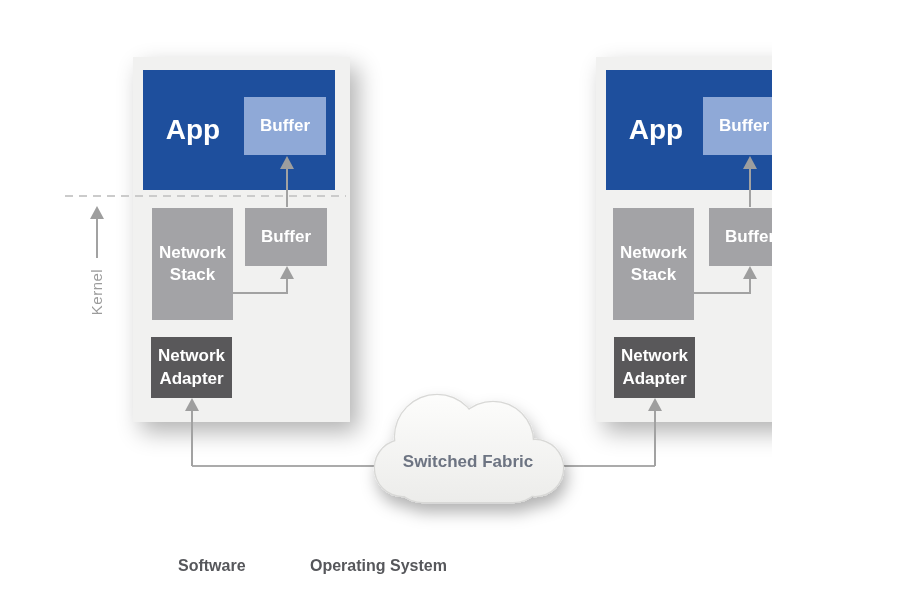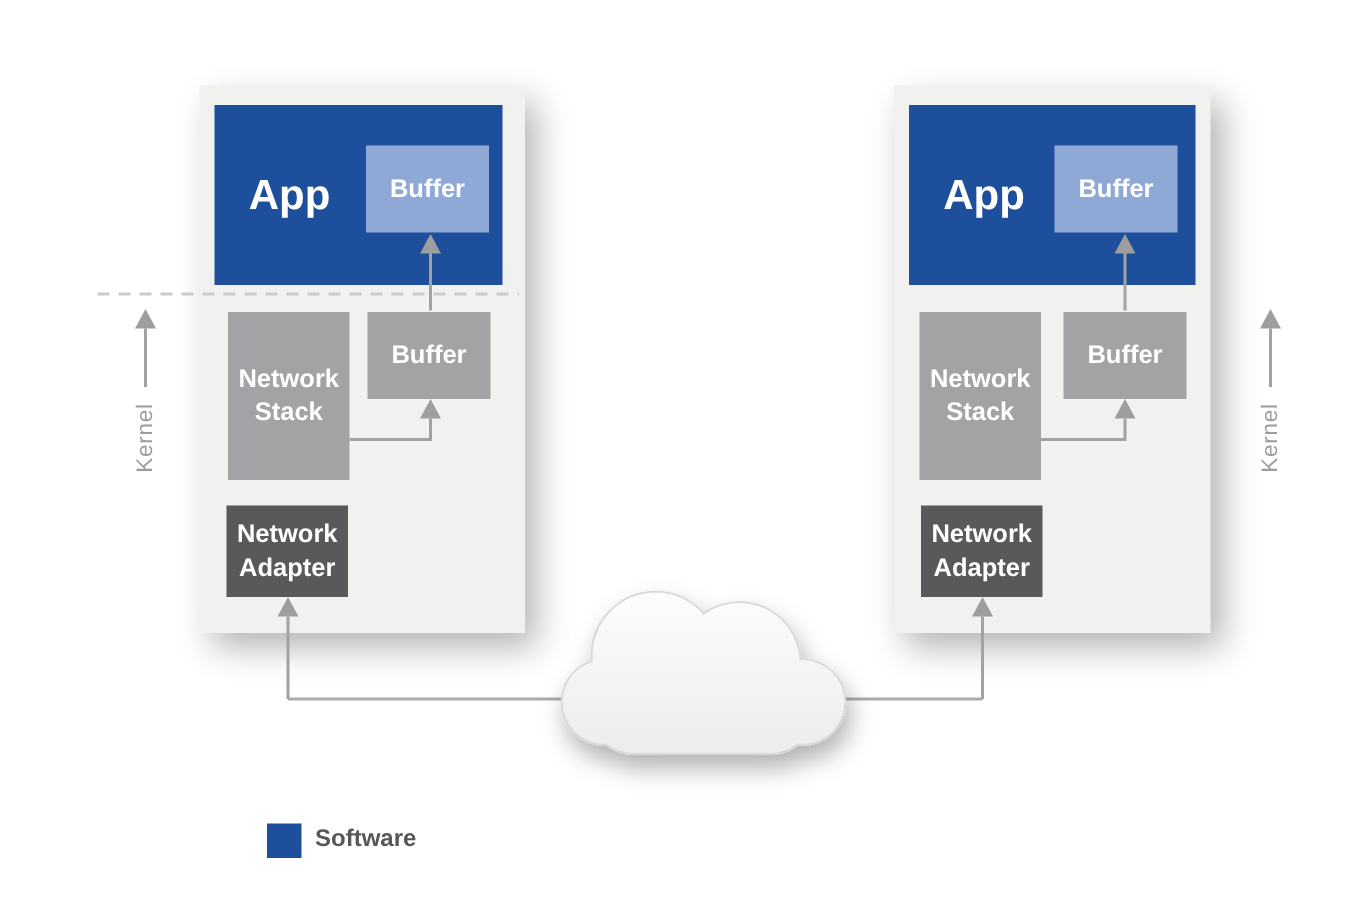--- a/index.html
+++ b/index.html
@@ -1,17 +1,17 @@
 <!DOCTYPE html>
 <html><head>
 <meta charset="utf-8">
 <style>
   html,body{margin:0;padding:0;background:#ffffff;}
   .canvas{
-    position:relative;width:900px;height:600px;overflow:hidden;background:#ffffff;
+    position:relative;width:772px;height:600px;overflow:hidden;background:#ffffff;
     font-family:"Liberation Sans", sans-serif;
   }
   .host{
     position:absolute;background:#f1f1f0;
     box-shadow:8px 10px 22px rgba(0,0,0,0.30);
   }
   .block{
     position:absolute;display:flex;align-items:center;justify-content:center;
     text-align:center;color:#ffffff;font-weight:bold;font-size:17px;line-height:1.3;
   }
@@ -21,21 +21,21 @@
     position:absolute;width:100px;height:18px;text-align:center;
     transform:rotate(-90deg);transform-origin:center;
     font-size:15px;color:#9c9c9c;letter-spacing:.5px;
   }
   .fabric-label{
     position:absolute;left:388px;top:452px;width:160px;text-align:center;
     font-size:17px;font-weight:bold;color:#6d7482;
   }
   .legend-item{
     position:absolute;top:548px;display:flex;align-items:center;gap:9px;height:24px;
-    font-size:16px;font-weight:bold;color:#56575b;
+    font-size:16px;font-weight:bold;color:#56575b;flex-direction:column;
   }
   .swatch{width:23px;height:23px;display:inline-block;}
   .overlay{position:absolute;left:0;top:0;pointer-events:none;}
 </style>
 </head>
 <body>
 
 <div class="canvas">
 
   <div class="host" style="left:133px;top:57px;width:217px;height:365px"></div>
@@ -106,19 +106,24 @@
       <polygon points="287,266 280,279 294,279"></polygon>
       <polygon points="192,398 185,411 199,411"></polygon>
       <polygon points="750,156 743,169 757,169"></polygon>
       <polygon points="750,266 743,279 757,279"></polygon>
       <polygon points="655,398 648,411 662,411"></polygon>
       <polygon points="97,206 90,219 104,219"></polygon>
       <polygon points="847,206 840,219 854,219"></polygon>
     </g>
   </svg>
 
+  <div class="fabric-label">Switched Fabric</div>
 
   <div class="legend-item" style="left:178px">
     <span class="swatch" style="background: rgb(30, 79, 157);"></span>
     <span>Software</span>
   </div>
+  <div class="legend-item" style="left:310px">
+    <span class="swatch" style="background: rgb(163, 163, 166);"></span>
+    <span>Operating System</span>
+  </div>
 
 </div>
 
 </body></html>

